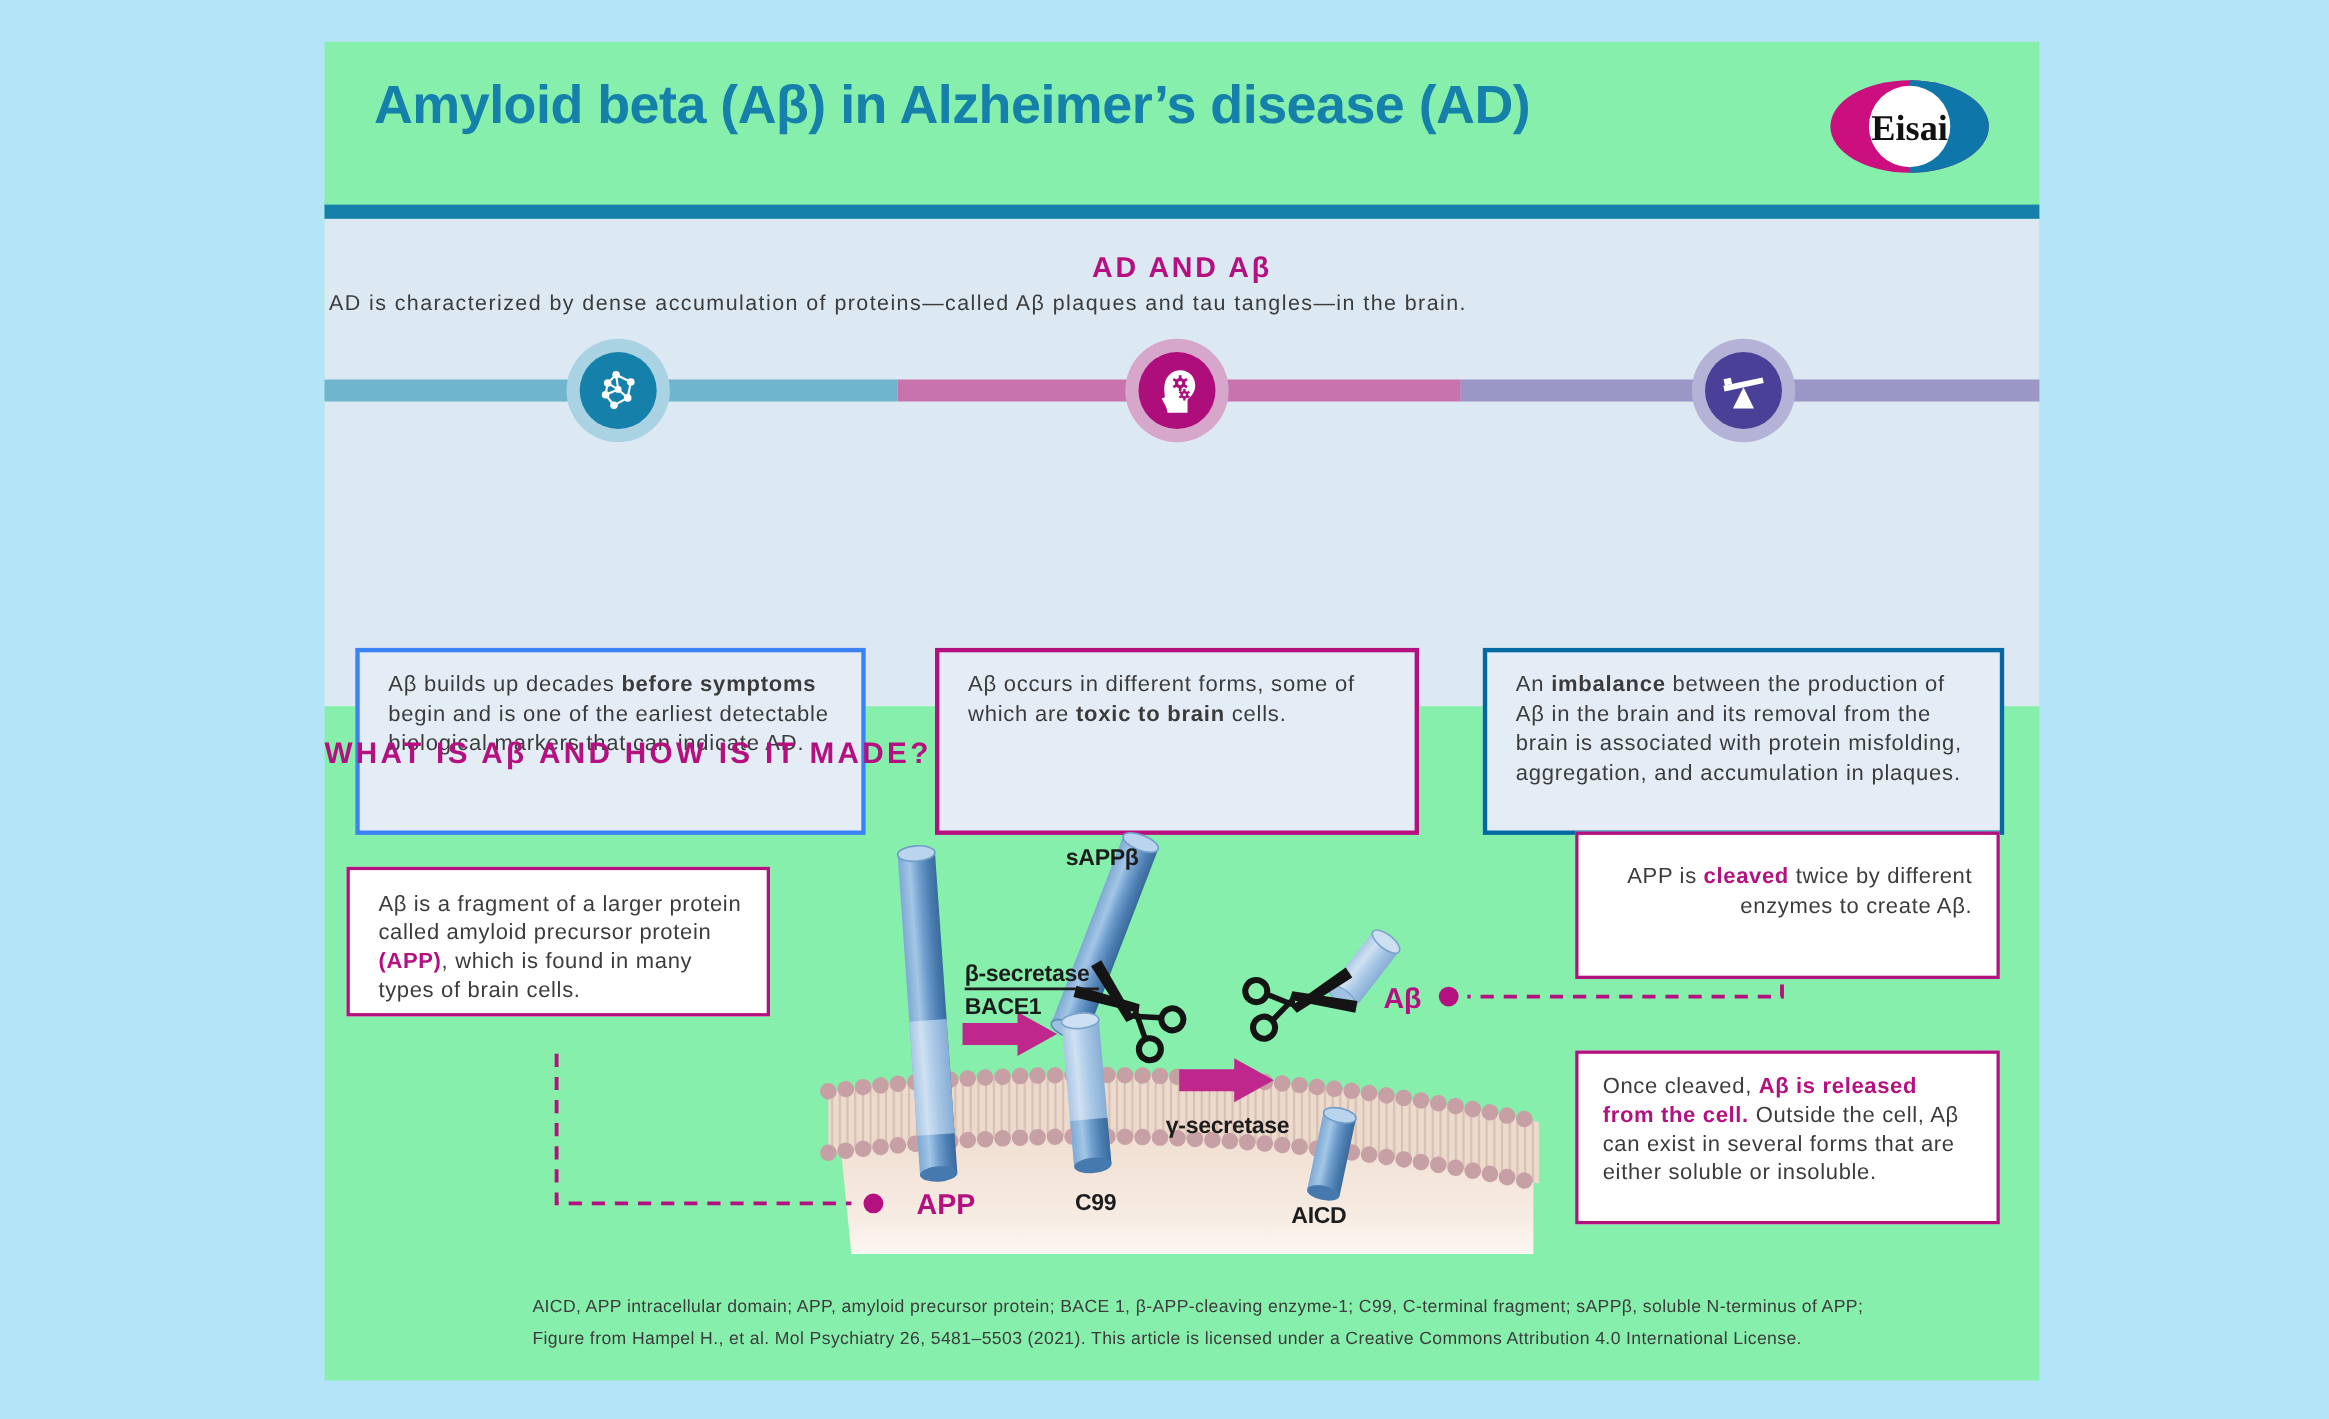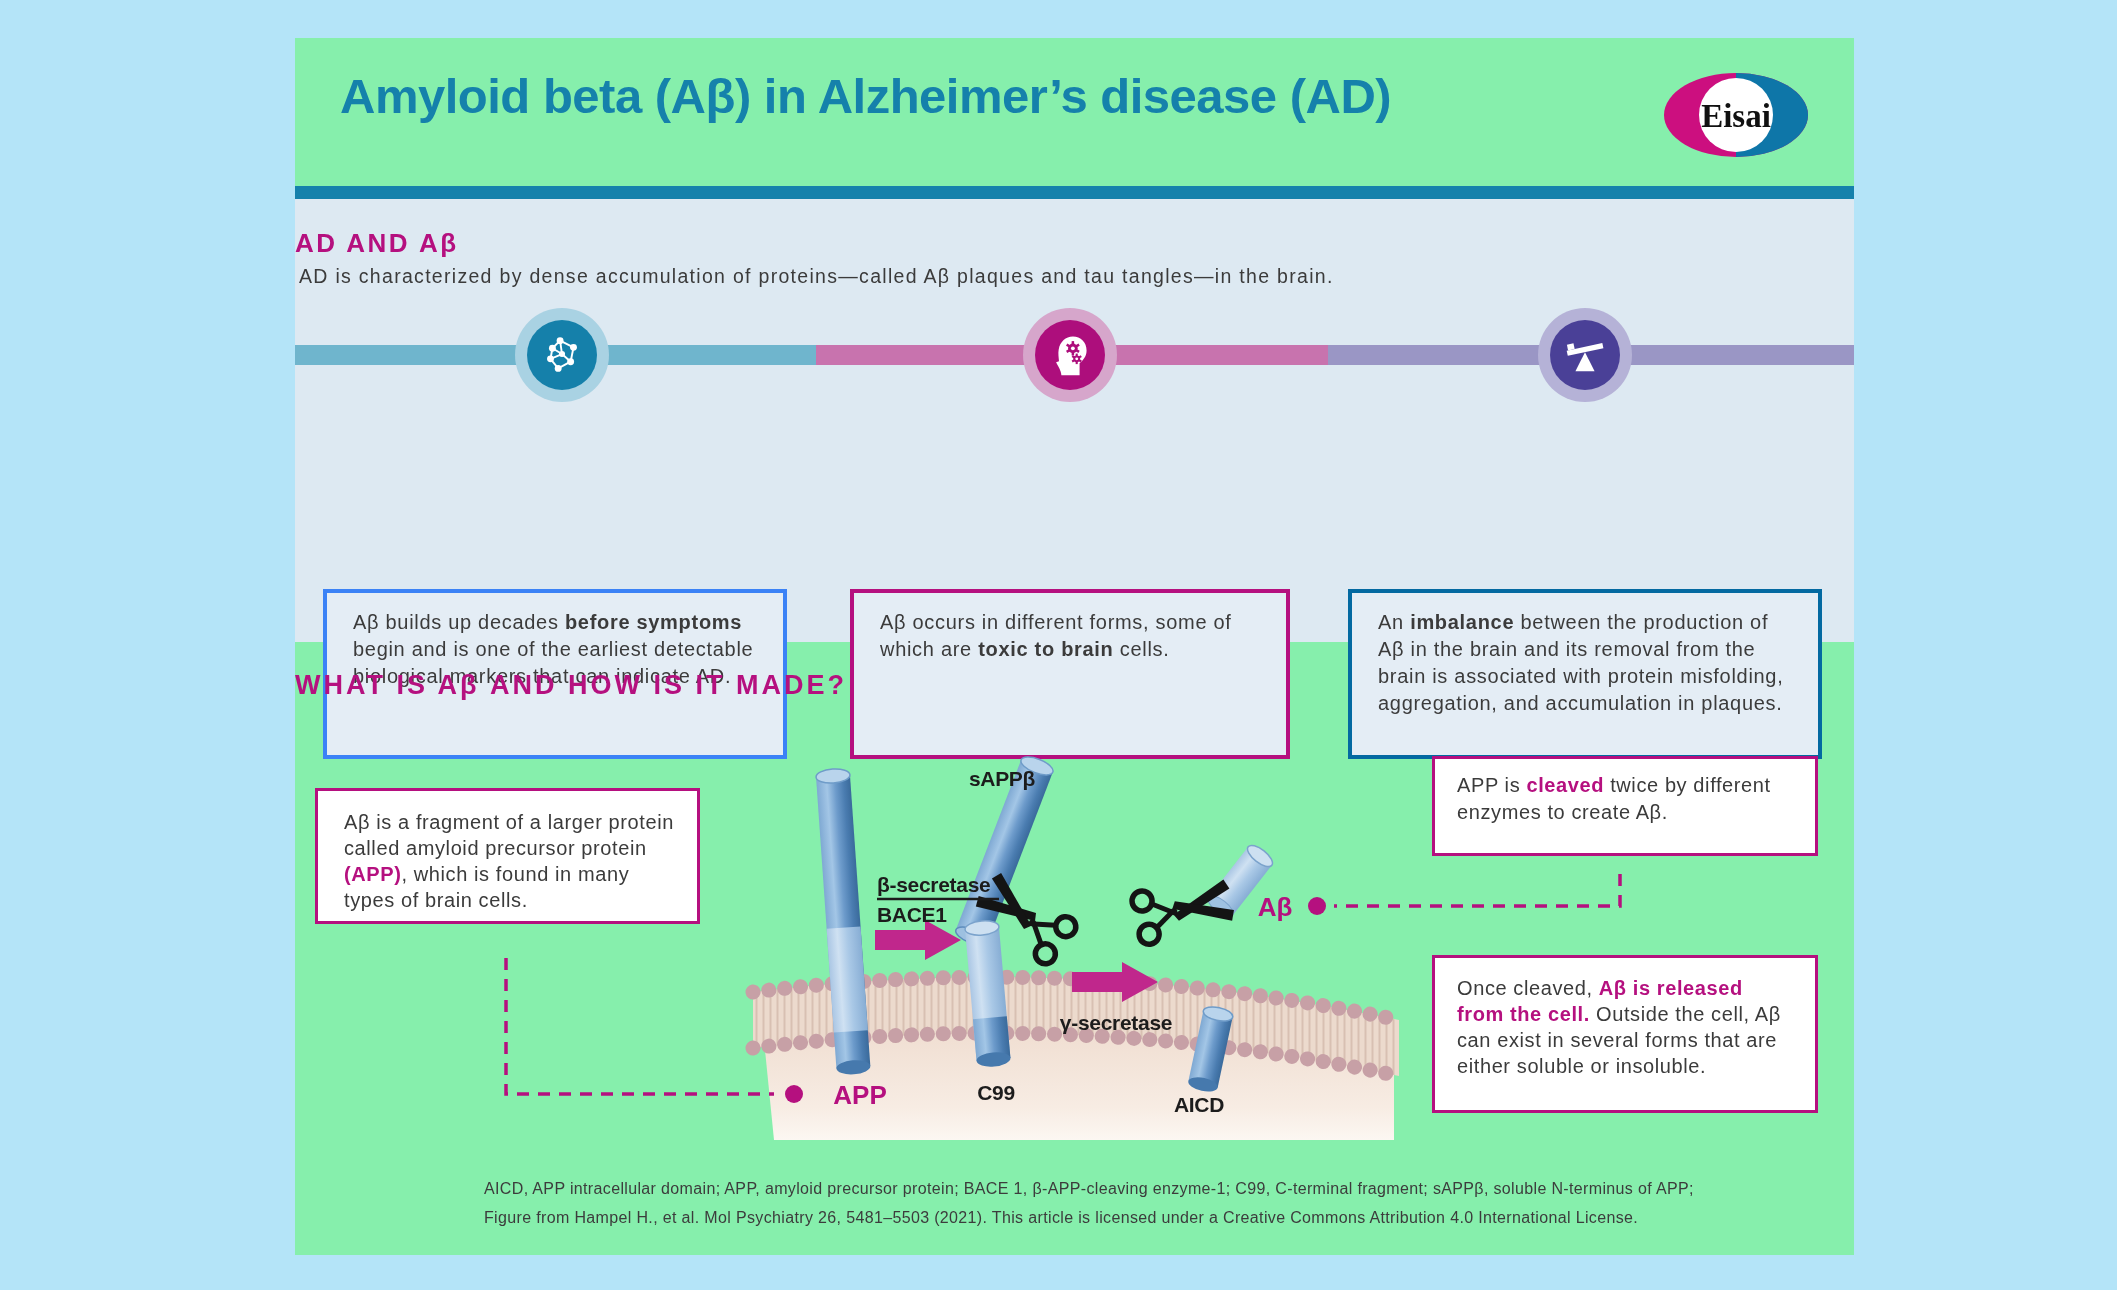--- a/index.html
+++ b/index.html
@@ -5,21 +5,21 @@
   html,body{margin:0;padding:0;background:#b4e4f8;font-family:"Liberation Sans",sans-serif;}
   #canvas{position:relative;width:2117px;height:1290px;background:#b4e4f8;overflow:hidden;}
   .card{position:absolute;left:263px;top:38px;width:1559px;height:1217px;background:#86efac;margin-left:32px;}
 
   .page-title{position:absolute;left:45px;top:30px;margin:0;font-size:49px;font-weight:700;
     color:#1581ab;letter-spacing:-0.5px;white-space:nowrap;}
   .logo{position:absolute;left:1366px;top:33px;}
   .rule{position:absolute;left:0;top:148px;width:1559px;height:13px;background:#1581ab;}
 
   .band{position:absolute;left:0;top:161px;width:1559px;height:443px;background:#dde9f2;}
-  .band-heading{position:absolute;left:0;top:29px;width:100%;margin:0;
+  .band-heading{position:absolute;left:0;top:29px;width:100%;margin:0;text-align:center;
     font-size:26px;font-weight:700;color:#b5107f;letter-spacing:2.5px;}
   .band-sub{position:absolute;left:4px;top:66px;width:100%;margin:0;text-align:left;
     font-size:19.5px;color:#3b3b3b;letter-spacing:1.3px;}
 
   .tl-bar{position:absolute;top:146px;height:20px;}
   .tl-teal{left:0;width:521px;background:#6fb5cd;}
   .tl-pink{left:521px;width:512px;background:#c873ae;}
   .tl-purple{left:1033px;width:526px;background:#9a96c5;}
   .tl-icon{position:absolute;top:109px;width:94px;height:94px;border-radius:50%;
     display:flex;align-items:center;justify-content:center;}
@@ -37,21 +37,21 @@
   .acc{font-weight:700;color:#b5107f;}
 
   .what-heading{position:absolute;left:0;top:632px;width:100%;margin:0;text-align:left;
     font-size:27px;font-weight:700;color:#b5107f;letter-spacing:3px;}
 
   .diagram{position:absolute;left:0;top:604px;}
 
   .infobox{position:absolute;box-sizing:border-box;background:#ffffff;border:3px solid #b5107f;
     font-size:20px;color:#3b3b3b;letter-spacing:0.6px;}
   .lbox{left:20px;top:750px;width:385px;height:136px;padding:18px 18px 18px 26px;line-height:1.3;}
-  .rtop{left:1137px;top:718px;width:386px;height:100px;padding:13px 22px;line-height:1.33;}
+  .rtop{left:1137px;top:718px;width:386px;height:134px;padding:25px 22px;line-height:1.33;text-align:right;}
   .rbot{left:1137px;top:917px;width:386px;height:158px;padding:17px 22px;line-height:1.3;}
 
   .footer{position:absolute;left:189px;top:1140px;font-size:16px;color:#3c3c3c;letter-spacing:0.35px;}
   .footer p{margin:0 0 7px 0;line-height:1.35;}
 
   .dlabel{font-family:"Liberation Sans",sans-serif;font-weight:700;font-size:21px;fill:#1c1c1c;letter-spacing:-0.3px;}
   .mlabel{font-family:"Liberation Sans",sans-serif;font-weight:700;font-size:26px;fill:#b5107f;}
 </style>
 </head>
 <body>

